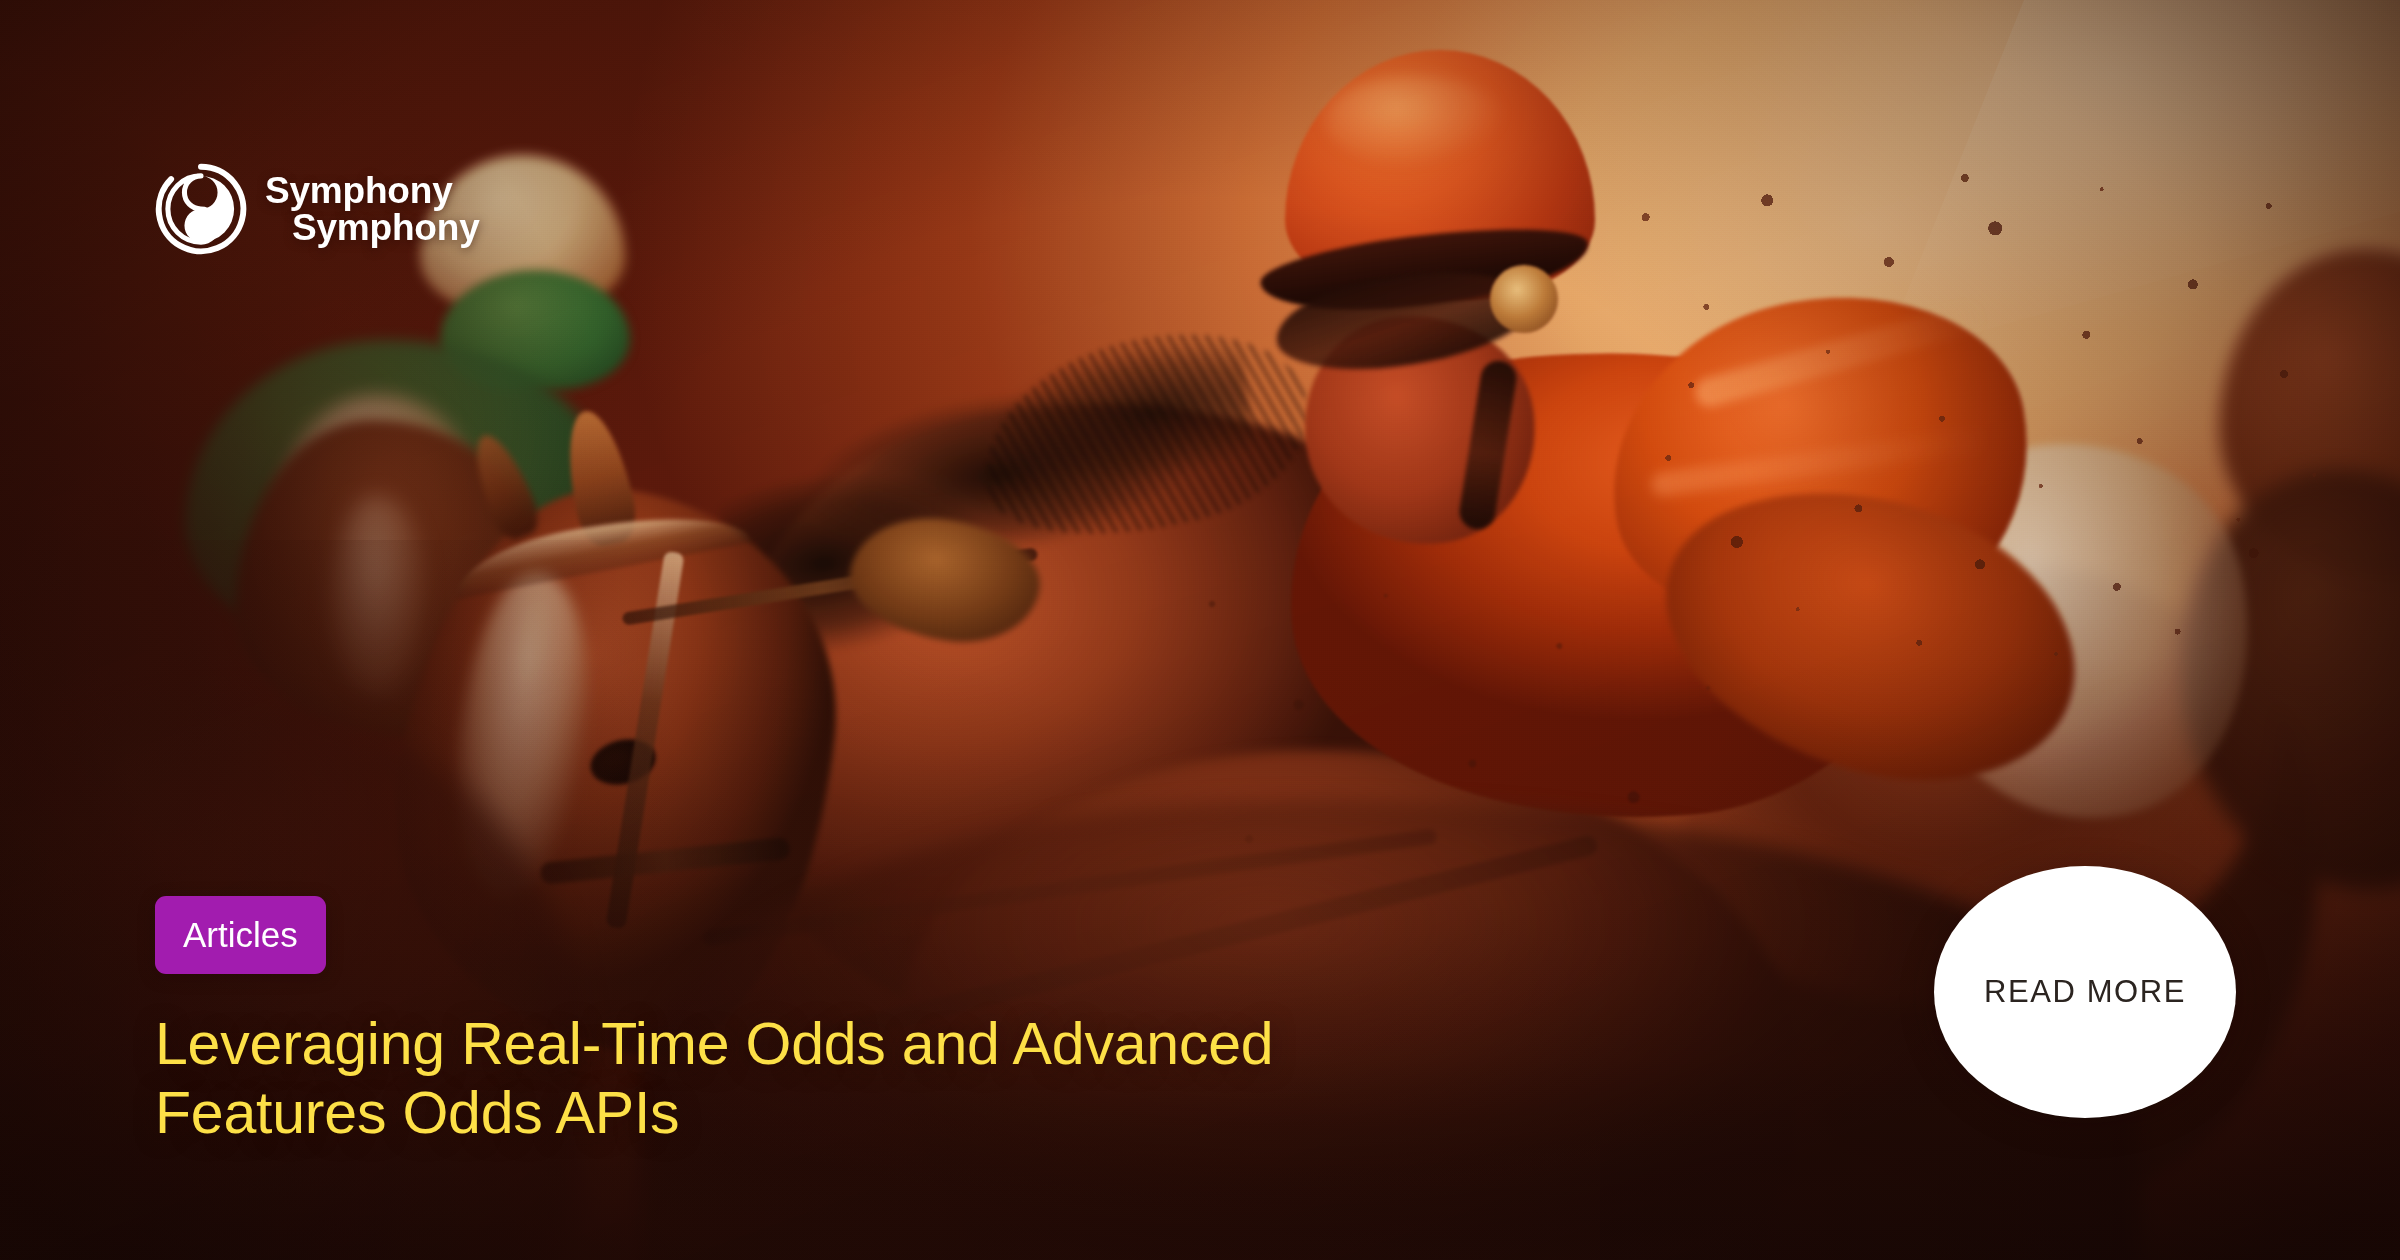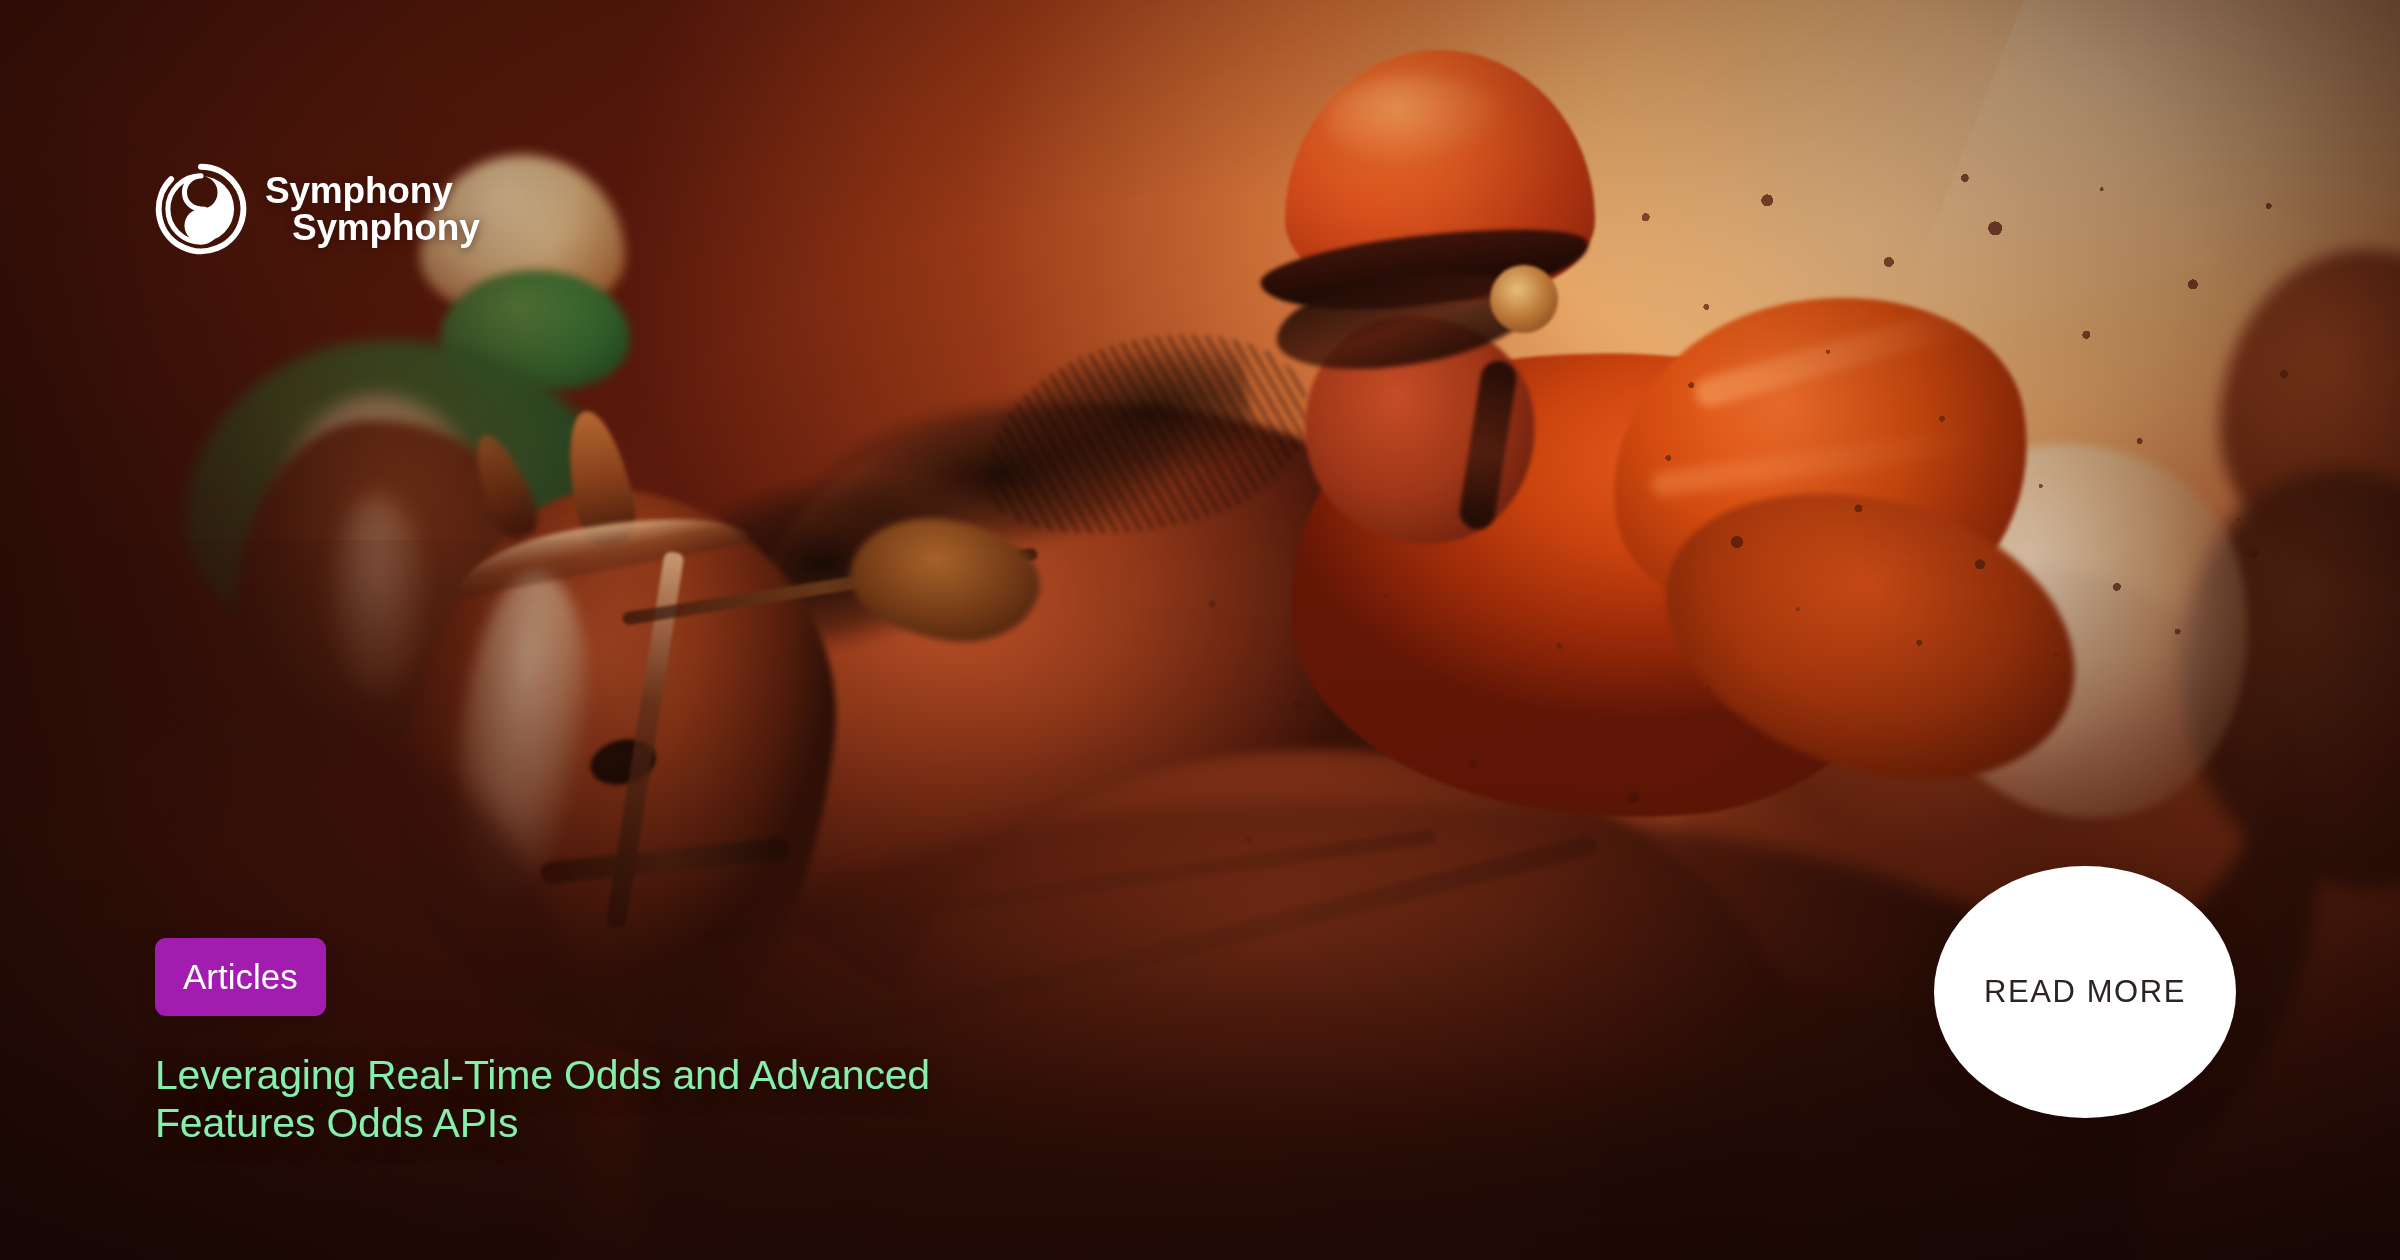--- a/index.html
+++ b/index.html
@@ -417,22 +417,22 @@
     color:#ffffff;
     font-size:82px;
     font-weight:300;
     line-height:1.04;
     letter-spacing:-.5px;
     margin-bottom:18px;
     text-shadow:0 3px 24px rgba(32,9,4,.55);
     white-space:nowrap;
   }
   .subtitle {
-    color:#86efac;
-    font-size:41px;
+    color:#fde047;
+    font-size:59px;
     font-weight:300;
     line-height:1.17;
     letter-spacing:-.2px;
     text-shadow:0 3px 22px rgba(32,9,4,.55);
   }
   .subtitle span { display:block; white-space:nowrap; }
 
   .read-more {
     position:absolute;
     left:1934px; top:866px;

